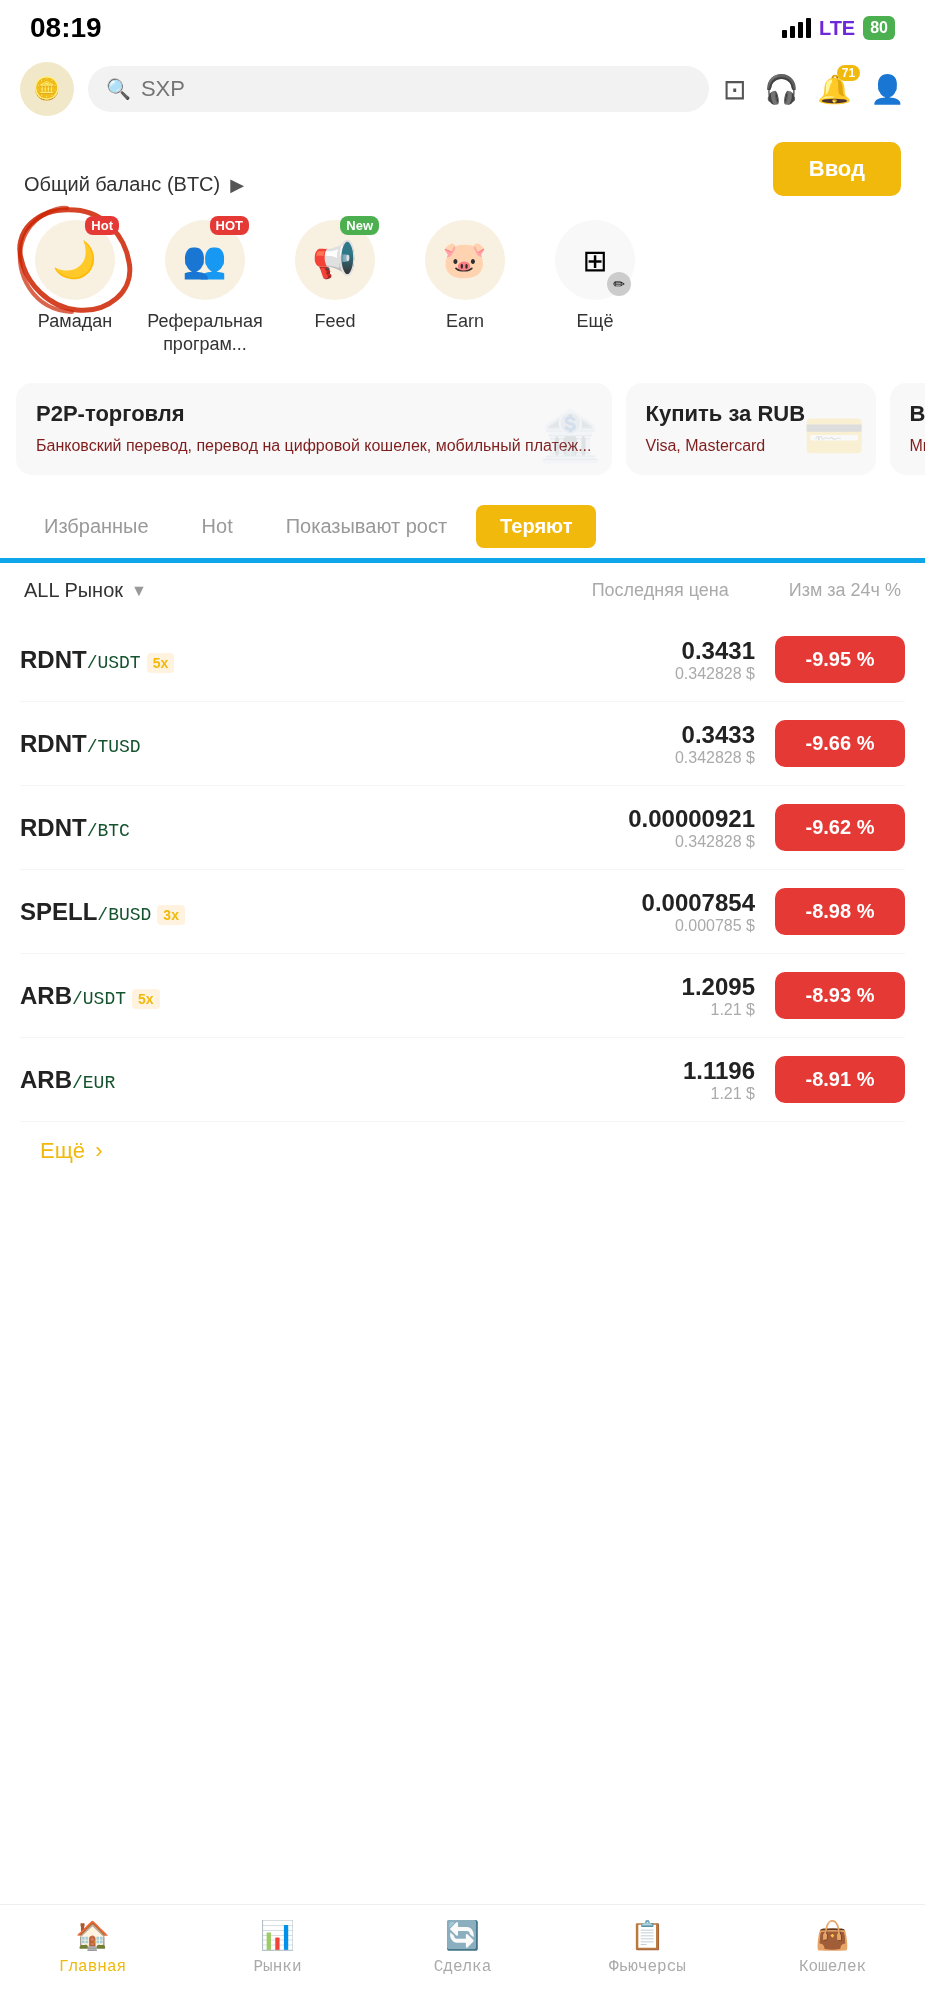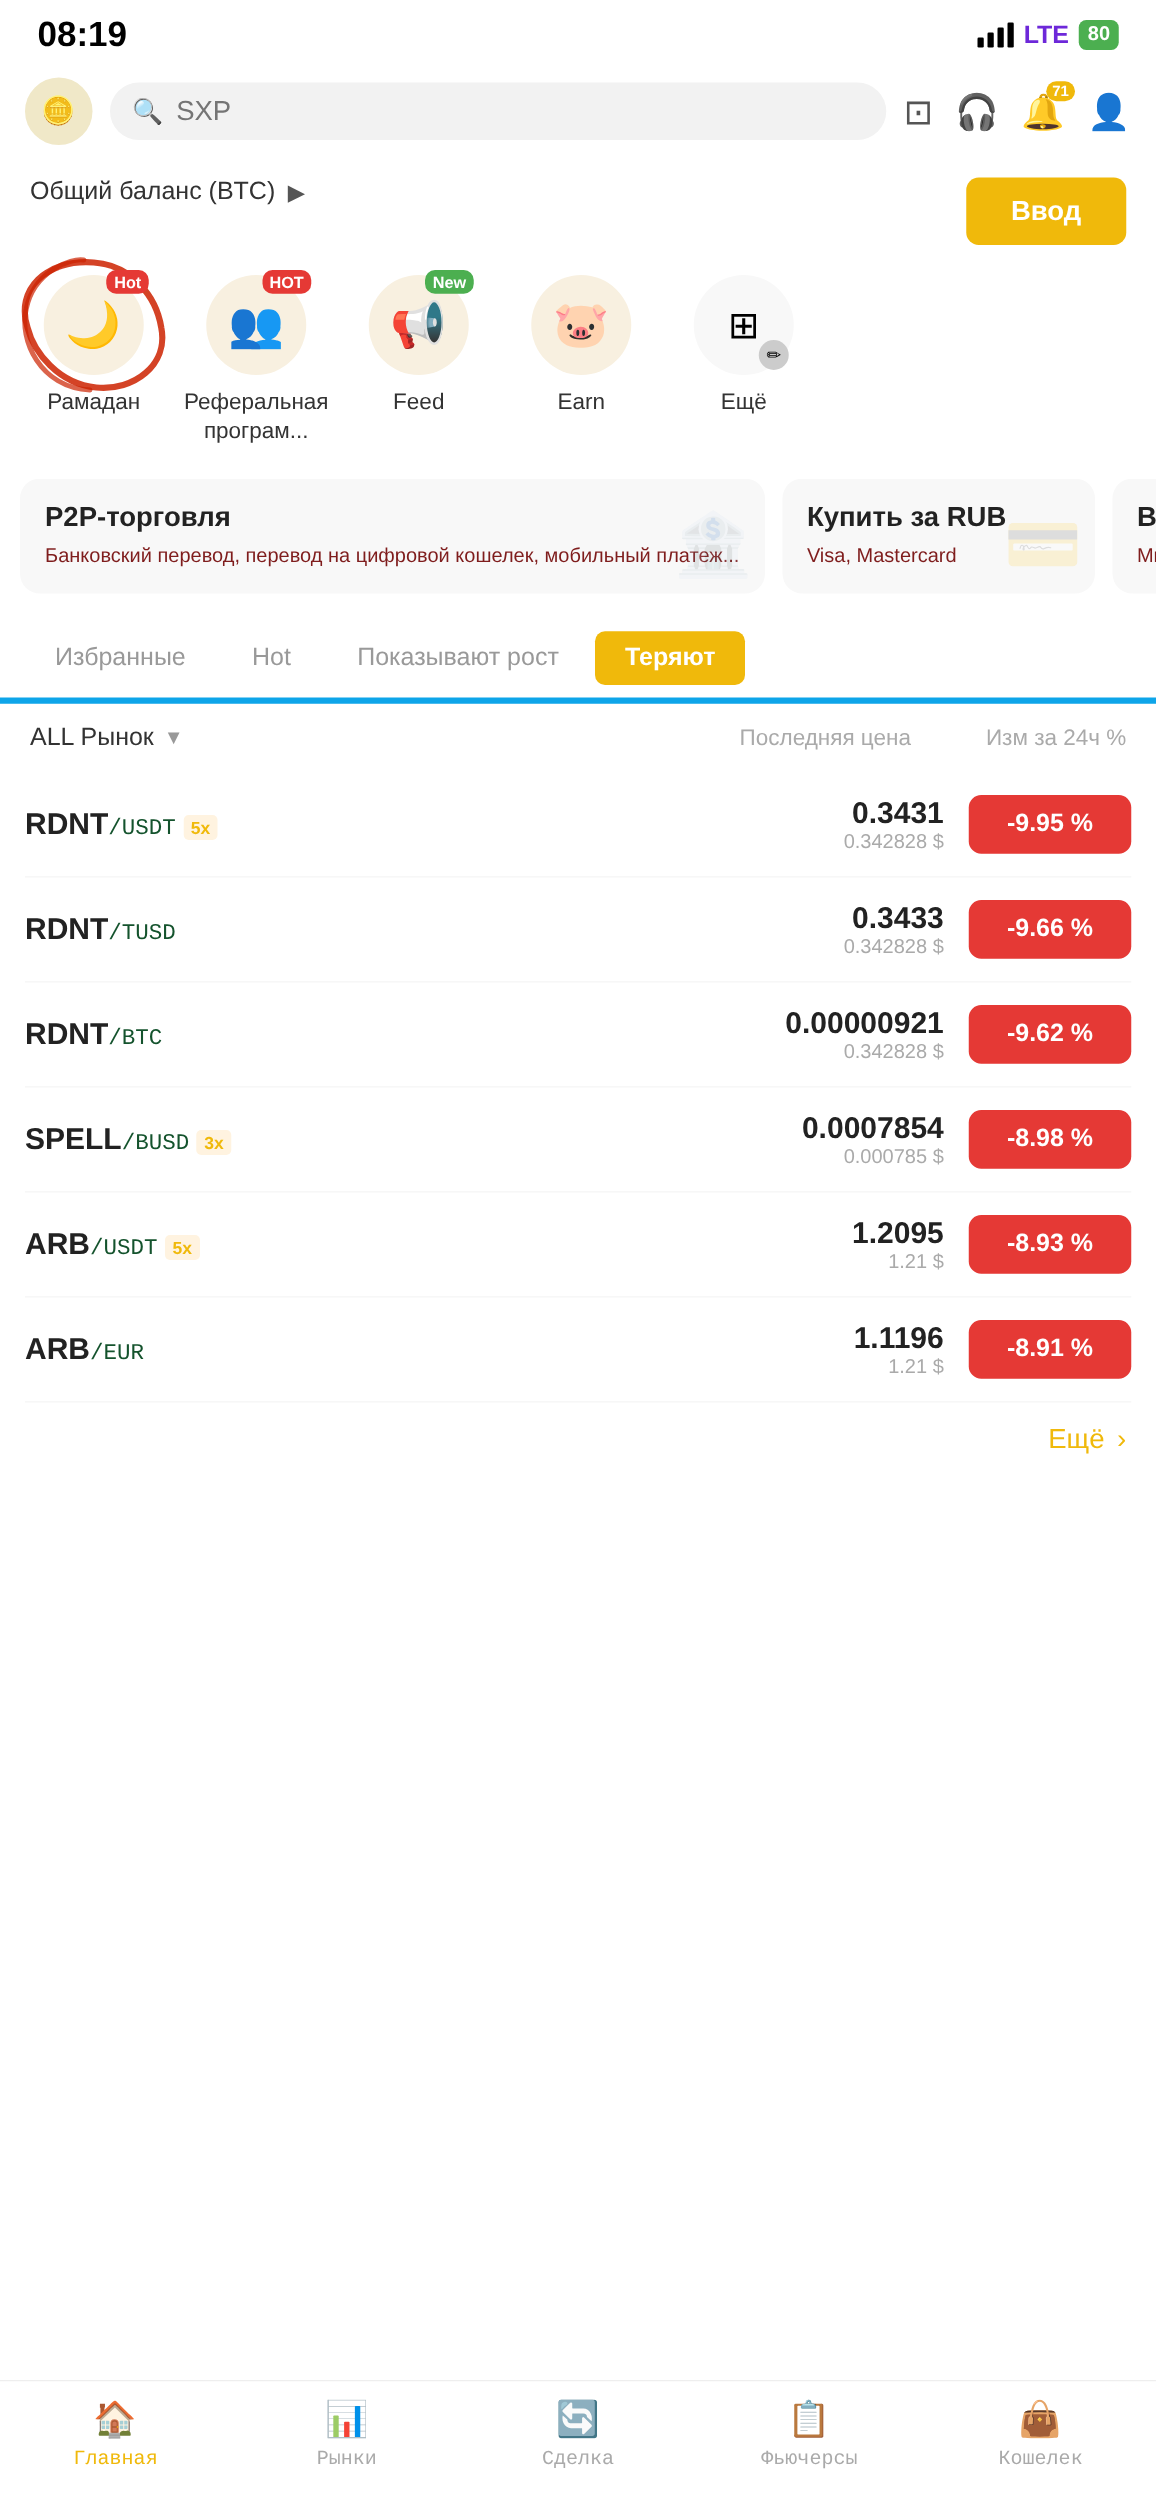--- a/index.html
+++ b/index.html
@@ -114,21 +114,21 @@
       font-weight: 700;
       border-radius: 10px;
       padding: 1px 5px;
       min-width: 20px;
       text-align: center;
     }
 
     
     .balance-section {
       display: flex;
-      align-items: flex-start;
+      align-items: flex-end;
       justify-content: space-between;
       padding: 16px 24px 8px 24px;
     }
     .balance-label {
       display: flex;
       align-items: center;
       gap: 10px;
       font-size: 20px;
       color: #333;
     }
@@ -350,22 +350,21 @@
       font-size: 20px;
       font-weight: 600;
       border-radius: 10px;
       padding: 12px 18px;
       min-width: 130px;
       text-align: center;
     }
 
     
     .more-link {
-      text-align: right;
-      padding: 16px 24px;
+      padding: 16px 36px;
       font-size: 22px;
       color: #f0b90b;
       cursor: pointer;
     }
     .more-link span {
       margin-left: 4px;
     }
 
     
     .bottom-nav {

